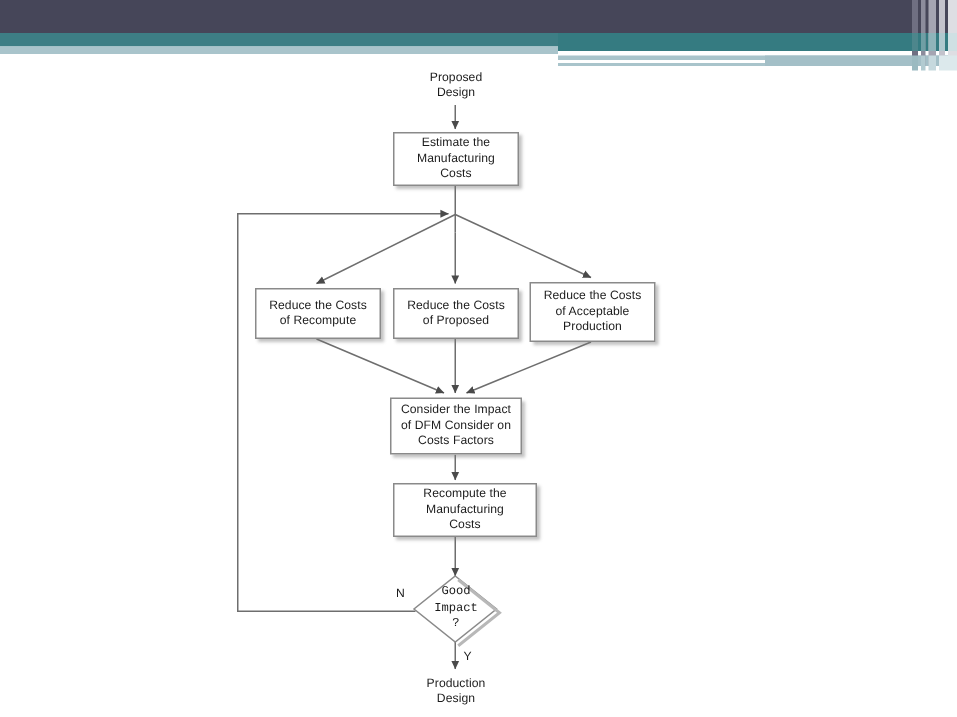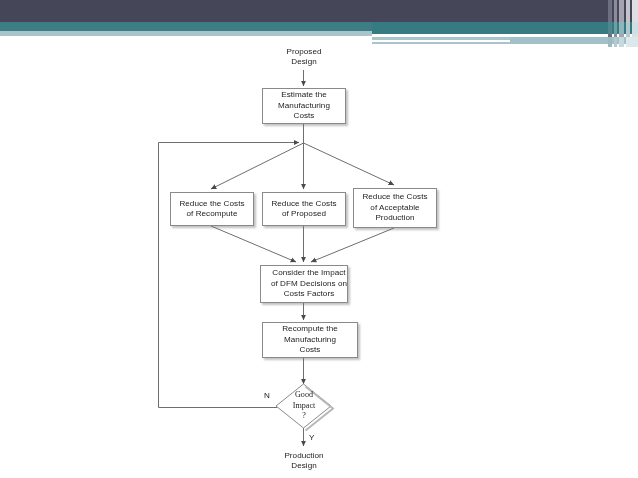--- a/index.html
+++ b/index.html
@@ -98,39 +98,39 @@
   }
   .node-plain {
     background: transparent;
   }
   .diamond-label {
     position: absolute;
     display: flex;
     align-items: center;
     justify-content: center;
     text-align: center;
-    font-family: Liberation Serif, serif;
+    font-family: Liberation Mono, monospace;
     font-size: 8.1px;
     line-height: 10.5px;
     color: #1b1b1b;
   }
   .branch-label {
     position: absolute;
     font-family: "Liberation Sans", sans-serif;
     font-size: 8.1px;
     color: #1b1b1b;
   }
 
   
   #node-proposed-design { left: 258px; top: 44px;  width: 92px; height: 26px; }
   #node-estimate-costs  { left: 262px; top: 88px;  width: 84px; height: 36px; }
   #node-reduce-components { left: 170px; top: 192px; width: 84px; height: 34px; }
   #node-reduce-assembly   { left: 262px; top: 192px; width: 84px; height: 34px; }
   #node-reduce-supporting { left: 353px; top: 188px; width: 84px; height: 40px; }
-  #node-consider-impact   { left: 260px; top: 265px; width: 88px; height: 38px; justify-content: flex-end; }
+  #node-consider-impact   { left: 260px; top: 265px; width: 88px; height: 38px; }
   #node-recompute-costs   { left: 262px; top: 322px; width: 96px; height: 36px; }
   #node-good-enough       { left: 278px; top: 386px; width: 52px; height: 40px; }
   #node-acceptable-design { left: 258px; top: 448px; width: 92px; height: 26px; }
   #label-n { left: 264px; top: 391px; }
   #label-y { left: 309px; top: 433px; }
 </style>
 </head>
 <body>
 
 <div id="slide">
@@ -224,21 +224,21 @@
     <div>
       <span>Reduce the Costs</span><br>
       <span>of Acceptable</span><br>
       <span>Production</span>
     </div>
   </div>
 
   <div class="node node-box" id="node-consider-impact">
     <div>
       <span>Consider the Impact</span><br>
-      <span>of DFM Decisions on</span><br>
+      <span>of DFM Consider on</span><br>
       <span>Costs Factors</span>
     </div>
   </div>
 
   <div class="node node-box" id="node-recompute-costs">
     <div>
       <span>Recompute the</span><br>
       <span>Manufacturing</span><br>
       <span>Costs</span>
     </div>

